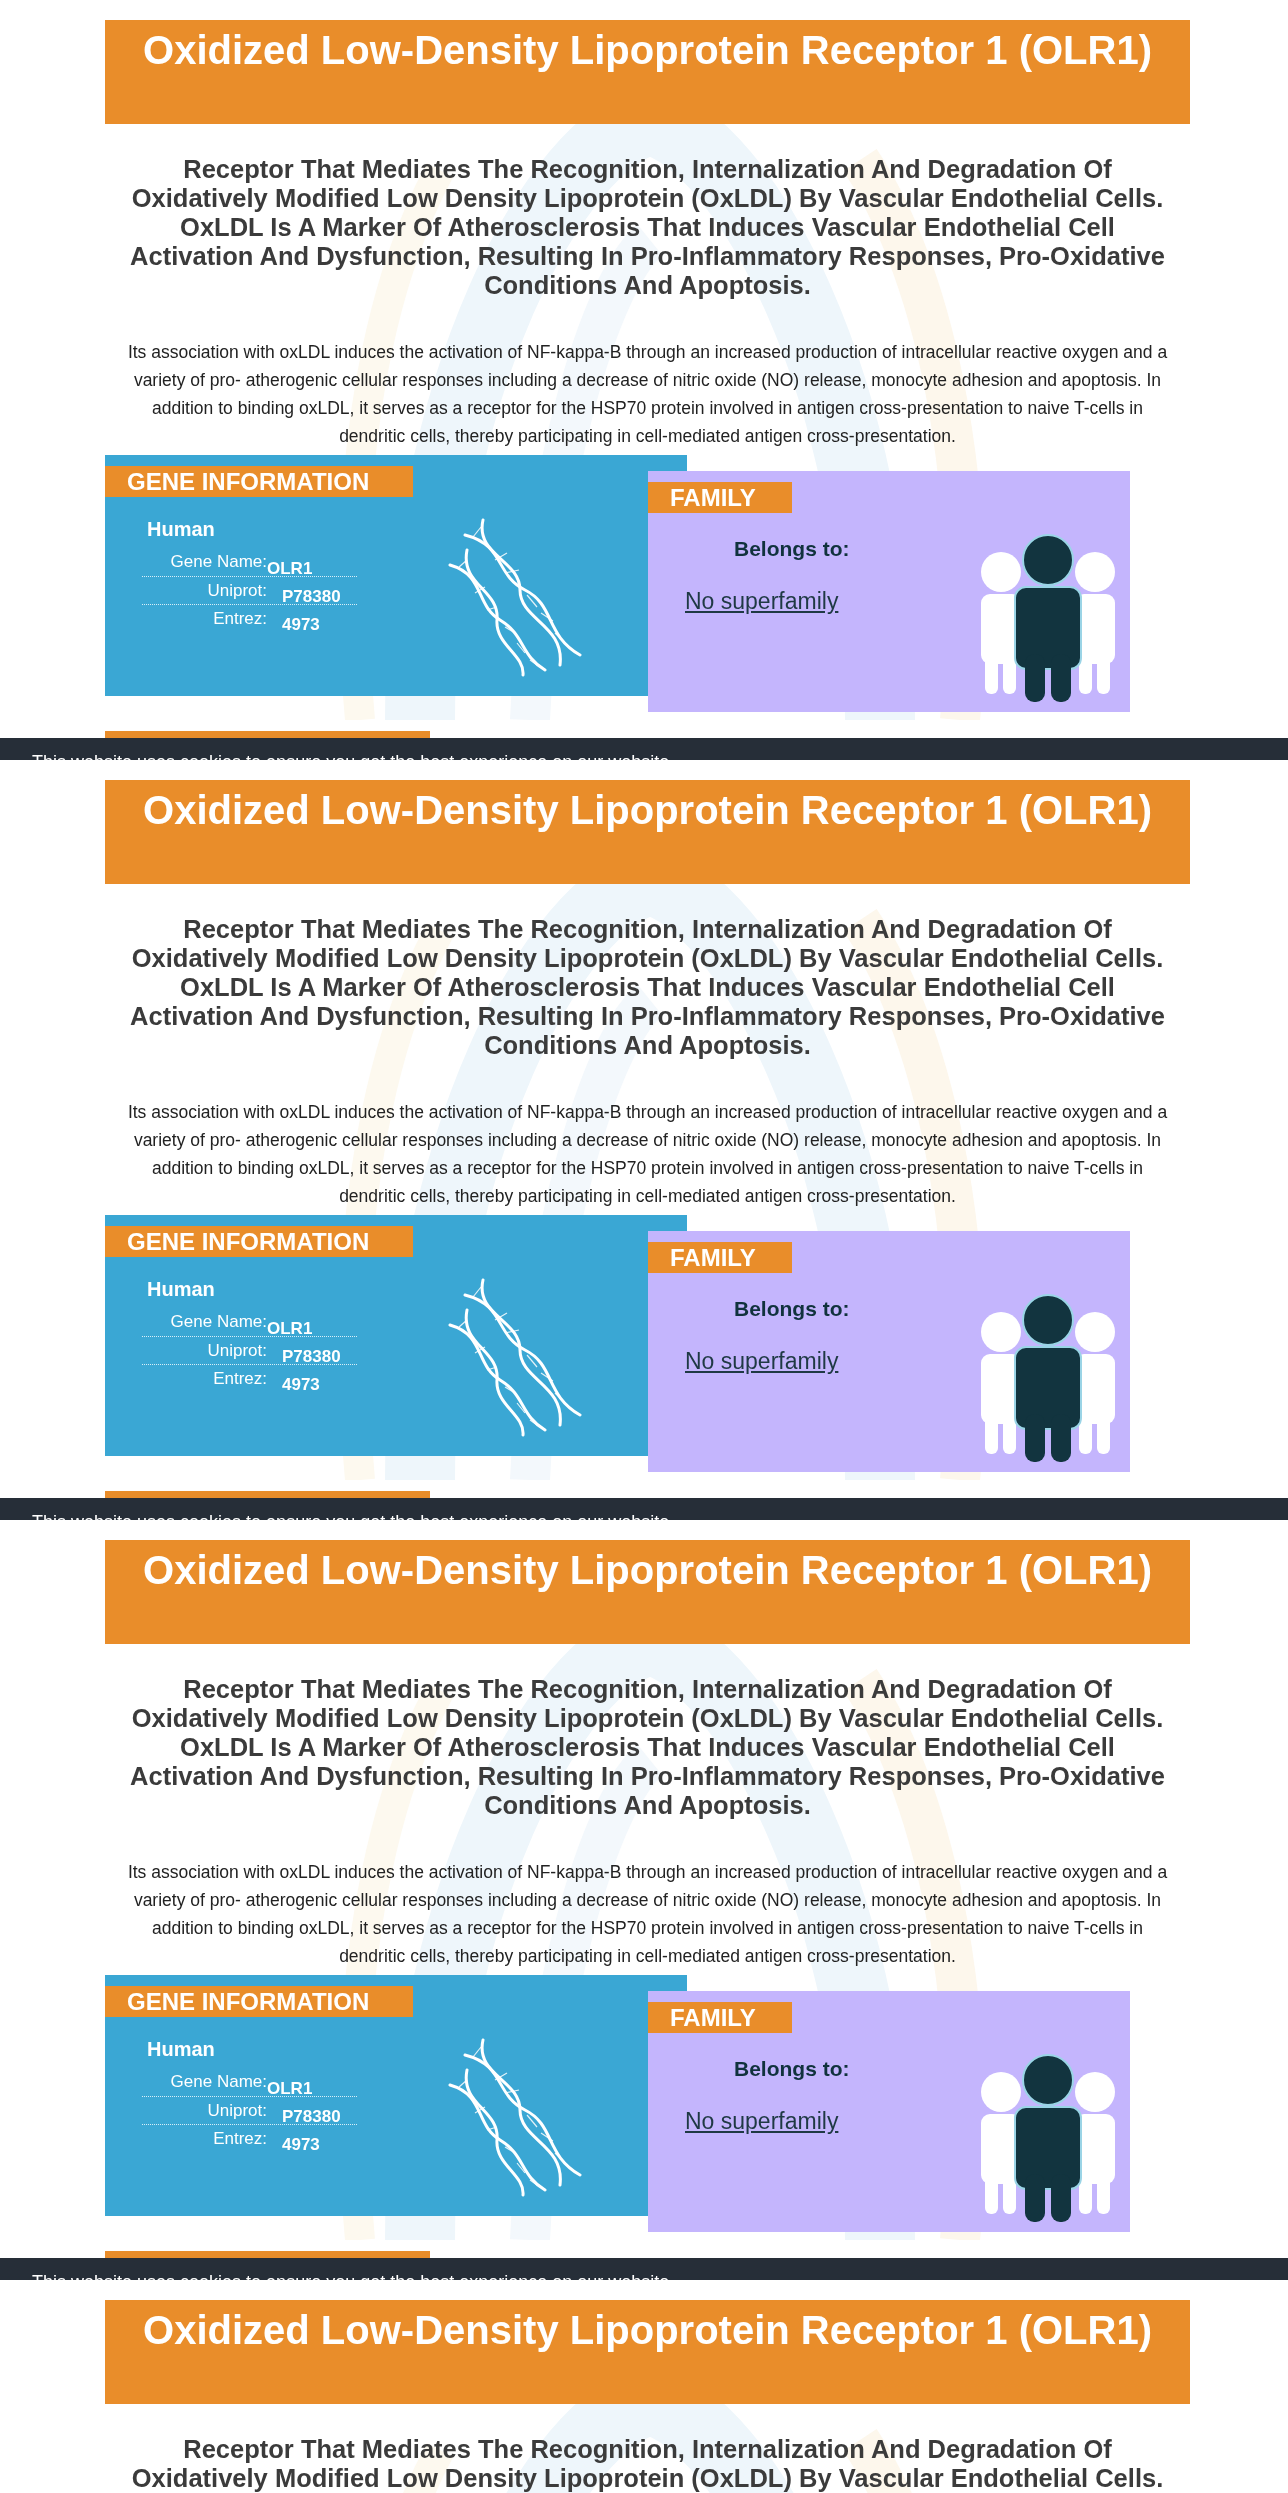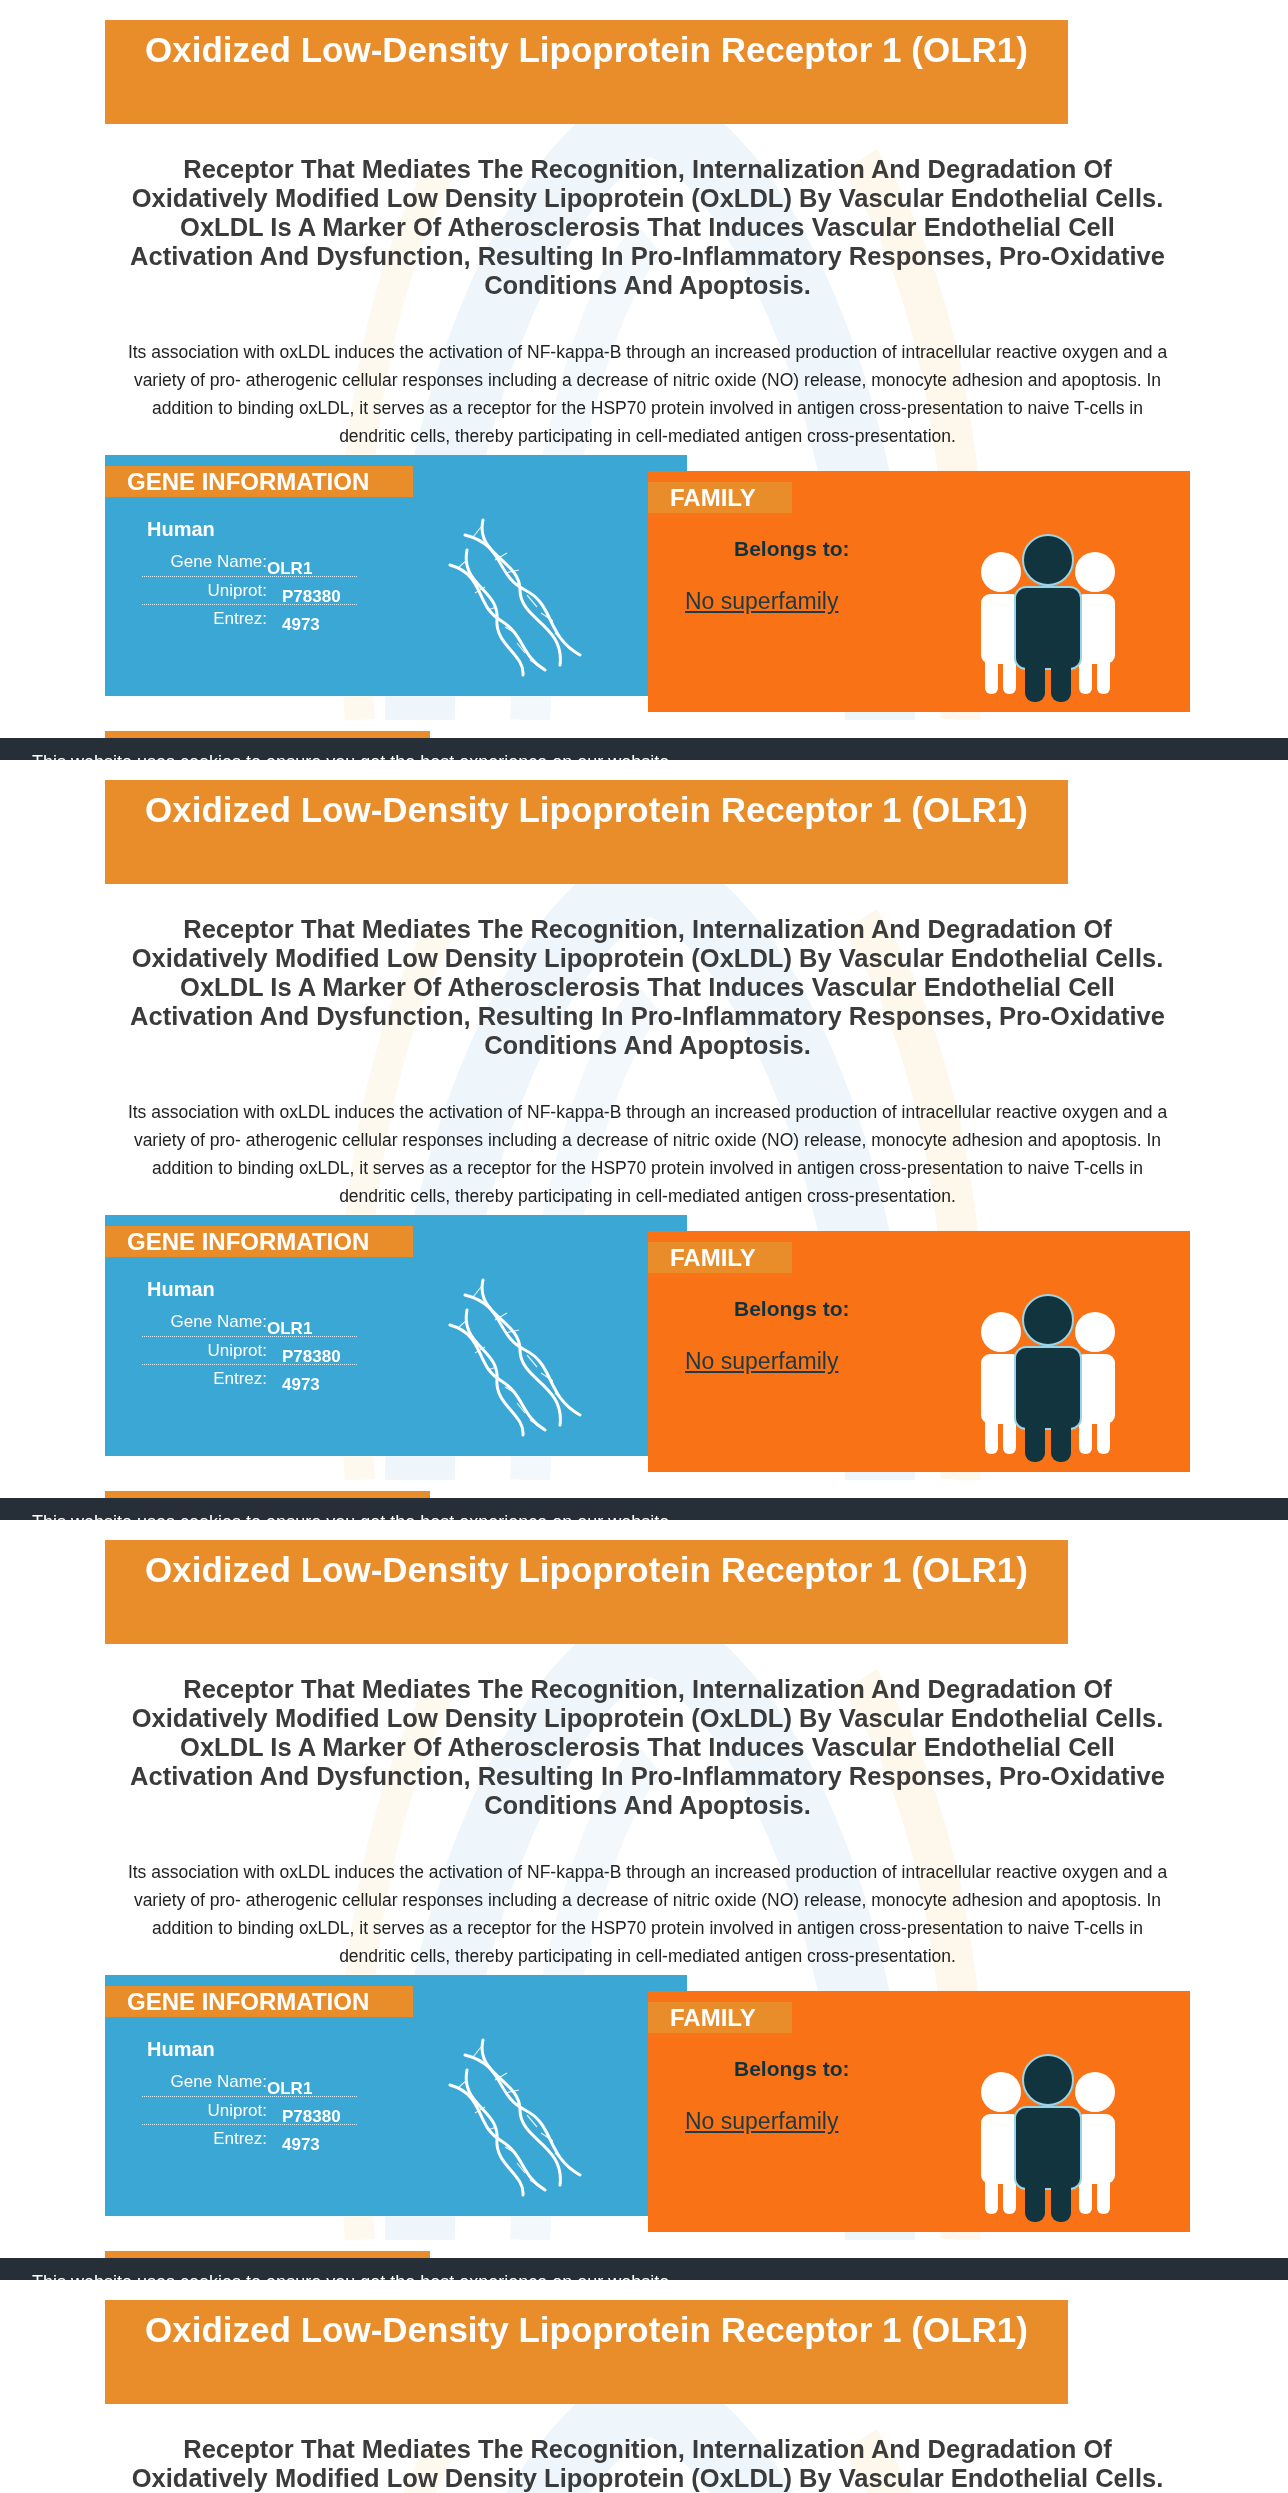--- a/index.html
+++ b/index.html
@@ -3,32 +3,32 @@
 <meta charset="utf-8">
 <style>
   * { box-sizing: border-box; margin: 0; padding: 0; }
   html, body { width: 1288px; height: 2493px; overflow: hidden; background: #ffffff; }
   body { font-family: "Liberation Sans", sans-serif; position: relative; }
 
   .segment { position: absolute; left: 0; width: 1288px; height: 760px; overflow: hidden; background: #fff; }
 
   .watermark { position: absolute; left: 300px; top: 80px; width: 700px; height: 640px; pointer-events: none; }
 
-  .page-header { position: absolute; left: 105px; top: 20px; width: 963px; height: 104px;
-    background: #e98d2a; color: #fff; text-align: center; font-weight: bold; font-size: 35px;
+  .page-header { position: absolute; left: 105px; top: 20px; width: 1085px; height: 104px;
+    background: #e98d2a; color: #fff; text-align: center; font-weight: bold; font-size: 40px;
     line-height: 46px; padding-top: 7px; }
 
   .subtitle { position: absolute; left: 120px; top: 155px; width: 1055px; text-align: center;
     font-weight: bold; font-size: 25.5px; line-height: 29px; color: #3b3b3b; }
 
   .description { position: absolute; left: 120px; top: 338px; width: 1055px; text-align: center;
     font-size: 17.5px; line-height: 28px; color: #222; }
 
   .gene-panel { position: absolute; left: 105px; top: 455px; width: 582px; height: 241px; background: #3aa7d4; }
-  .family-panel { position: absolute; left: 648px; top: 471px; width: 542px; height: 241px; background: #f97316; }
+  .family-panel { position: absolute; left: 648px; top: 471px; width: 482px; height: 241px; background: #c4b5fd; }
 
   .section-tab { position: absolute; left: 0; top: 11px; height: 31px; background: #e98d2a; color: #fff;
     font-weight: bold; font-size: 24px; line-height: 31px; padding-left: 22px; }
   .gene-panel .section-tab { width: 308px; }
   .family-panel .section-tab { width: 144px; padding-left: 22px; }
 
   .species { position: absolute; left: 42px; top: 63px; color: #fff; font-weight: bold; font-size: 20px; }
   .gene-table { position: absolute; left: 37px; top: 93px; width: 215px; }
   .gene-row { display: flex; height: 28px; align-items: center; font-size: 17px; color: #fff; text-align: right; }
   .gene-row + .gene-row { border-top: 1px dotted #d7eef8; gap: 15px; }

